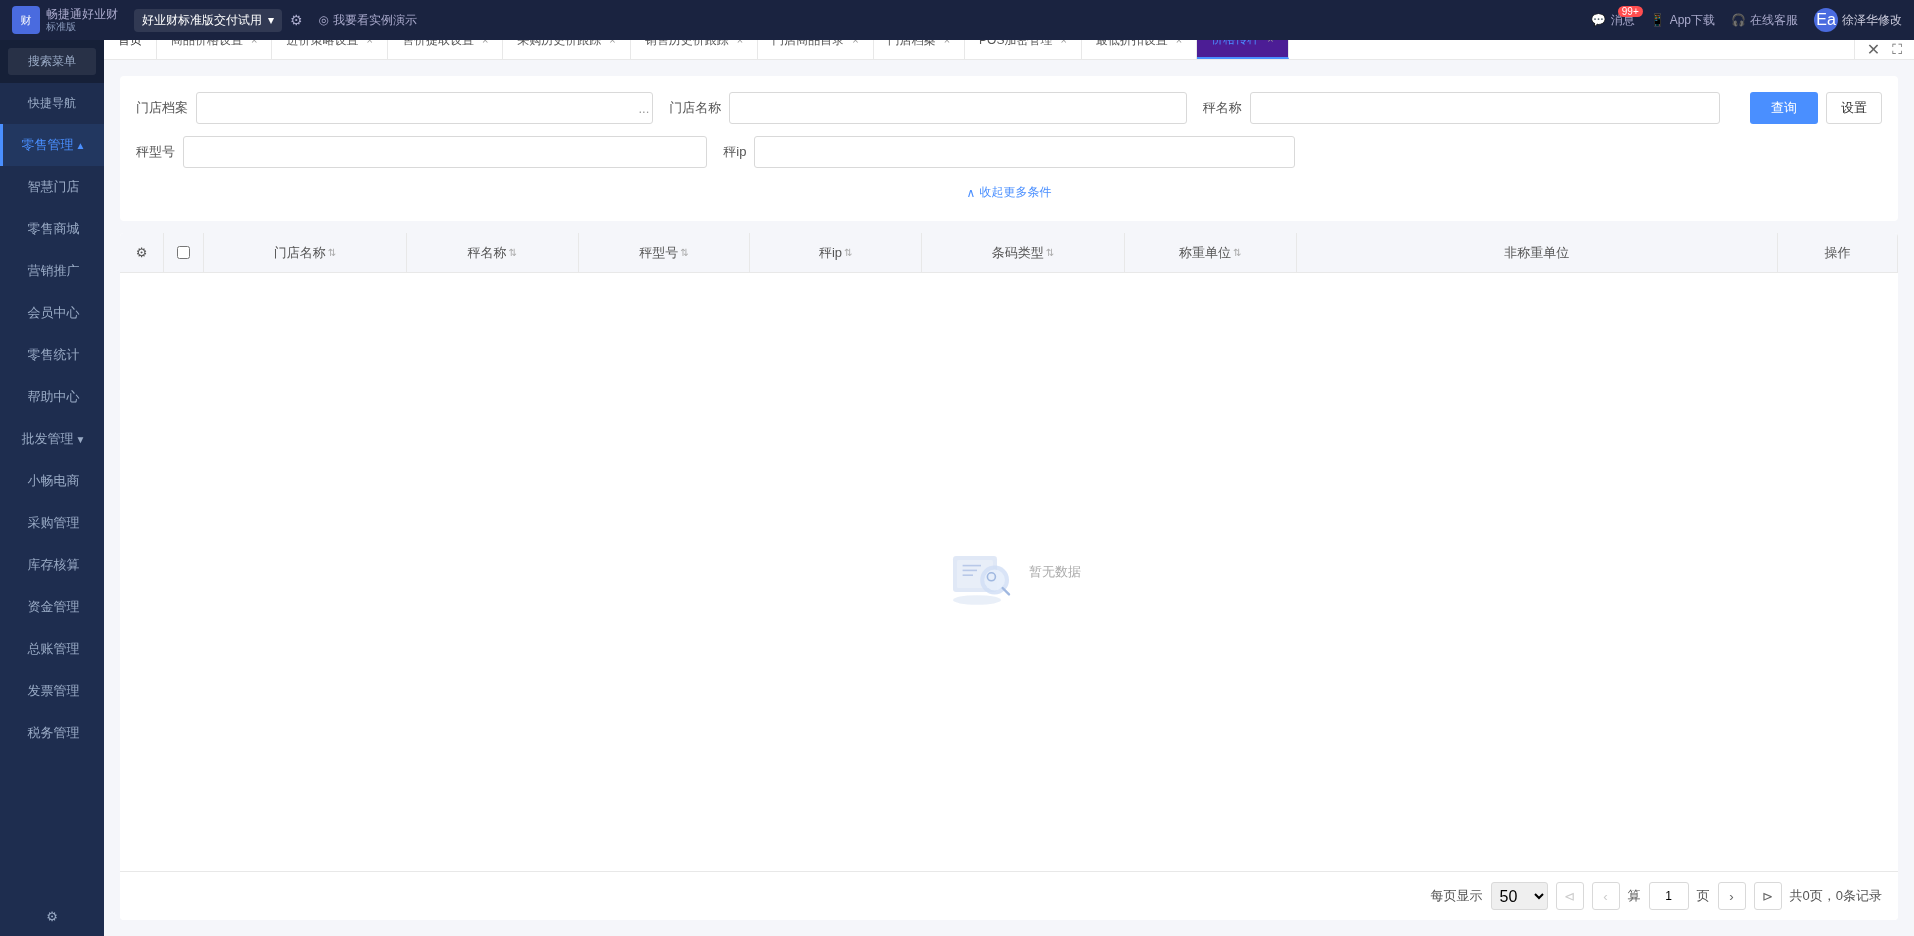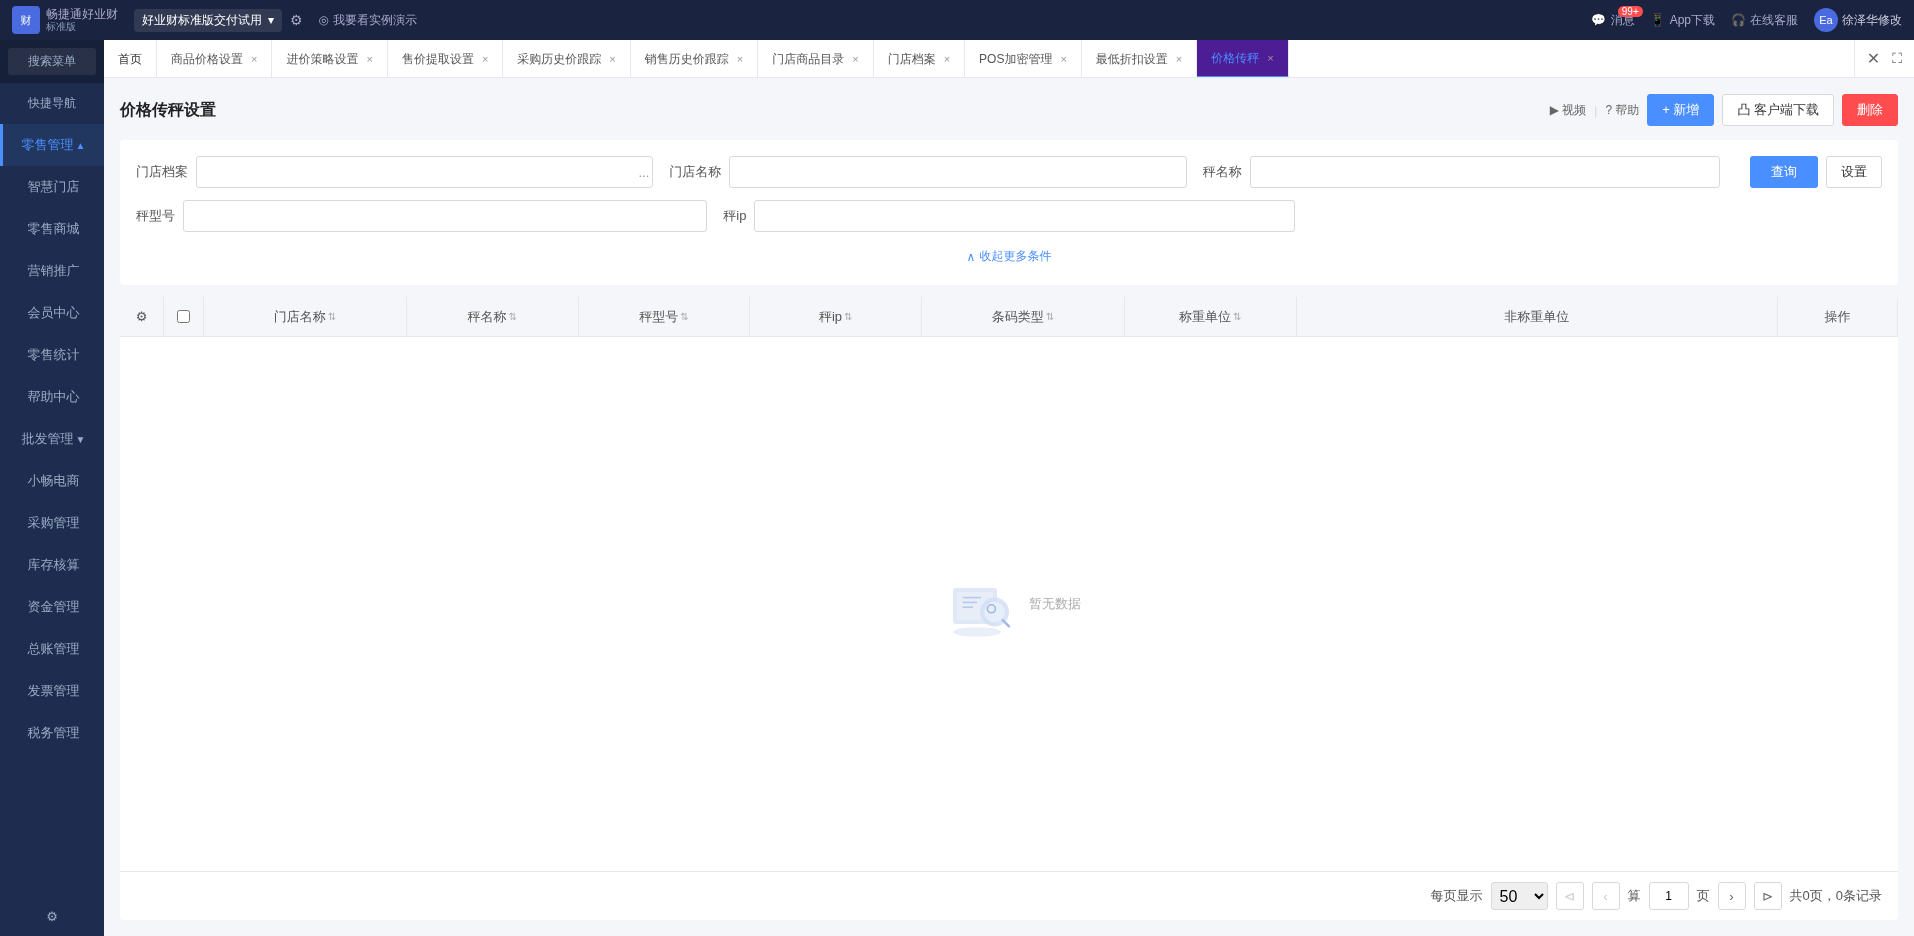--- a/index.html
+++ b/index.html
@@ -12,41 +12,41 @@
     .top-bar-logo .logo-icon { width: 28px; height: 28px; background: #4a6bdf; border-radius: 4px; display: flex; align-items: center; justify-content: center; color: #fff; font-size: 11px; }
     .top-bar-logo .logo-text { display: flex; flex-direction: column; line-height: 1.2; font-size: 12px; color: #aac; }
     .top-bar-logo .logo-sub { font-size: 10px; color: #8899bb; }
     .version-select { display: flex; align-items: center; background: rgba(255,255,255,0.1); border-radius: 4px; padding: 3px 8px; color: #fff; font-size: 12px; gap: 6px; margin-left: 16px; cursor: pointer; }
     .settings-btn { margin-left: 8px; color: #aac; cursor: pointer; font-size: 14px; }
     .demo-btn { margin-left: 16px; display: flex; align-items: center; gap: 4px; color: #aac; font-size: 12px; cursor: pointer; }
     .top-bar-right { margin-left: auto; display: flex; align-items: center; gap: 16px; color: #ccd; font-size: 12px; }
     .top-bar-right .badge-btn { position: relative; display: flex; align-items: center; gap: 4px; cursor: pointer; color: #aac; }
     .badge { background: #ff4d4f; color: #fff; font-size: 10px; border-radius: 8px; padding: 0 4px; position: absolute; top: -6px; right: -8px; }
     .user-info { display: flex; align-items: center; gap: 4px; cursor: pointer; color: #ccd; }
-    .user-avatar { width: 24px; height: 24px; background: #4a6bdf; border-radius: 50%; display: flex; align-items: center; justify-content: center; color: #fff; font-size: 11px; }
+    .user-avatar { width: 24px; height: 24px; background: #4a6bdf; border-radius: 50%; display: flex; align-items: center; justify-content: center; color: #fff; font-size: 16px; }
 
     
     .main-area { display: flex; flex: 1; overflow: hidden; }
 
     
     .sidebar { width: 104px; background: #1e2d4f; display: flex; flex-direction: column; flex-shrink: 0; overflow-y: auto; }
     .sidebar-search { padding: 8px; background: #162038; }
     .sidebar-search-btn { width: 100%; background: rgba(255,255,255,0.08); border: none; color: #99aac5; padding: 5px 8px; border-radius: 3px; cursor: pointer; font-size: 12px; text-align: center; }
     .sidebar-nav-btn { width: 100%; background: transparent; border: none; color: #99aac5; padding: 6px 8px; cursor: pointer; font-size: 12px; text-align: center; }
     .sidebar-section { padding: 0; }
     .sidebar-item { padding: 12px 8px; text-align: center; color: #99aac5; cursor: pointer; font-size: 13px; border-left: 3px solid transparent; }
     .sidebar-item.active { color: #4a8fff; border-left-color: #4a8fff; background: rgba(74,143,255,0.1); }
     .sidebar-item.has-arrow { display: flex; align-items: center; justify-content: center; gap: 2px; }
     .sidebar-settings { margin-top: auto; padding: 12px 8px; text-align: center; color: #99aac5; cursor: pointer; }
 
     
     .content-area { flex: 1; display: flex; flex-direction: column; overflow: hidden; background: #fff; }
 
     
-    .tab-bar { display: flex; align-items: flex-start; background: #fff; border-bottom: 1px solid #e8e8e8; height: 38px; overflow-x: auto; flex-shrink: 0; }
+    .tab-bar { display: flex; align-items: flex-end; background: #fff; border-bottom: 1px solid #e8e8e8; height: 20px; overflow-x: auto; flex-shrink: 0; }
     .tab-bar::-webkit-scrollbar { display: none; }
     .tab-item { display: flex; align-items: center; gap: 4px; padding: 0 14px; height: 38px; border-right: 1px solid #e8e8e8; white-space: nowrap; cursor: pointer; font-size: 12px; color: #555; flex-shrink: 0; }
     .tab-item.home { color: #333; font-weight: 500; }
     .tab-item.active { color: #4a8fff; background: #4c1d95; border-bottom: 2px solid #4a8fff; }
     .tab-item .tab-close { color: #999; margin-left: 4px; font-size: 11px; cursor: pointer; }
 
     
     .page-content { flex: 1; display: flex; flex-direction: column; overflow: hidden; padding: 16px; background: #f5f6fa; }
     .page-header { display: flex; align-items: center; justify-content: space-between; margin-bottom: 14px; }
     .page-title { font-size: 16px; font-weight: 600; color: #222; }
@@ -219,37 +219,20 @@
             <span class="tab-close">×</span>
           </div>
           <div class="tab-bar-end-actions">
     <span style="cursor:pointer;color:#666;padding:2px 4px;font-size:16px;">✕</span>
     <span style="cursor:pointer;color:#666;padding:2px 4px;font-size:14px;">⛶</span>
   </div>
         </div>
 
       <div class="page-content">
 
-        <div class="page-header">
-          <h2 class="page-title">价格传秤设置</h2>
-          <div class="page-actions">
-            <div class="action-link">
-              <span>▶</span>
-              <span>视频</span>
-            </div>
-            <span class="separator">|</span>
-            <div class="action-link">
-              <span>?</span>
-              <span>帮助</span>
-            </div>
-            <button class="btn btn-primary">+ 新增</button>
-            <button class="btn btn-default">凸 客户端下载</button>
-            <button class="btn btn-danger">删除</button>
-          </div>
-        </div>
 
         <div class="search-form">
           <div class="form-row">
             <div class="form-group">
               <label class="form-label">门店档案</label>
               <div class="input-with-icon">
                 <input class="form-input" type="text" style="flex: 1 1 0%; padding-right: 28px;">
                 <span class="input-ellipsis">...</span>
               </div>
             </div>

